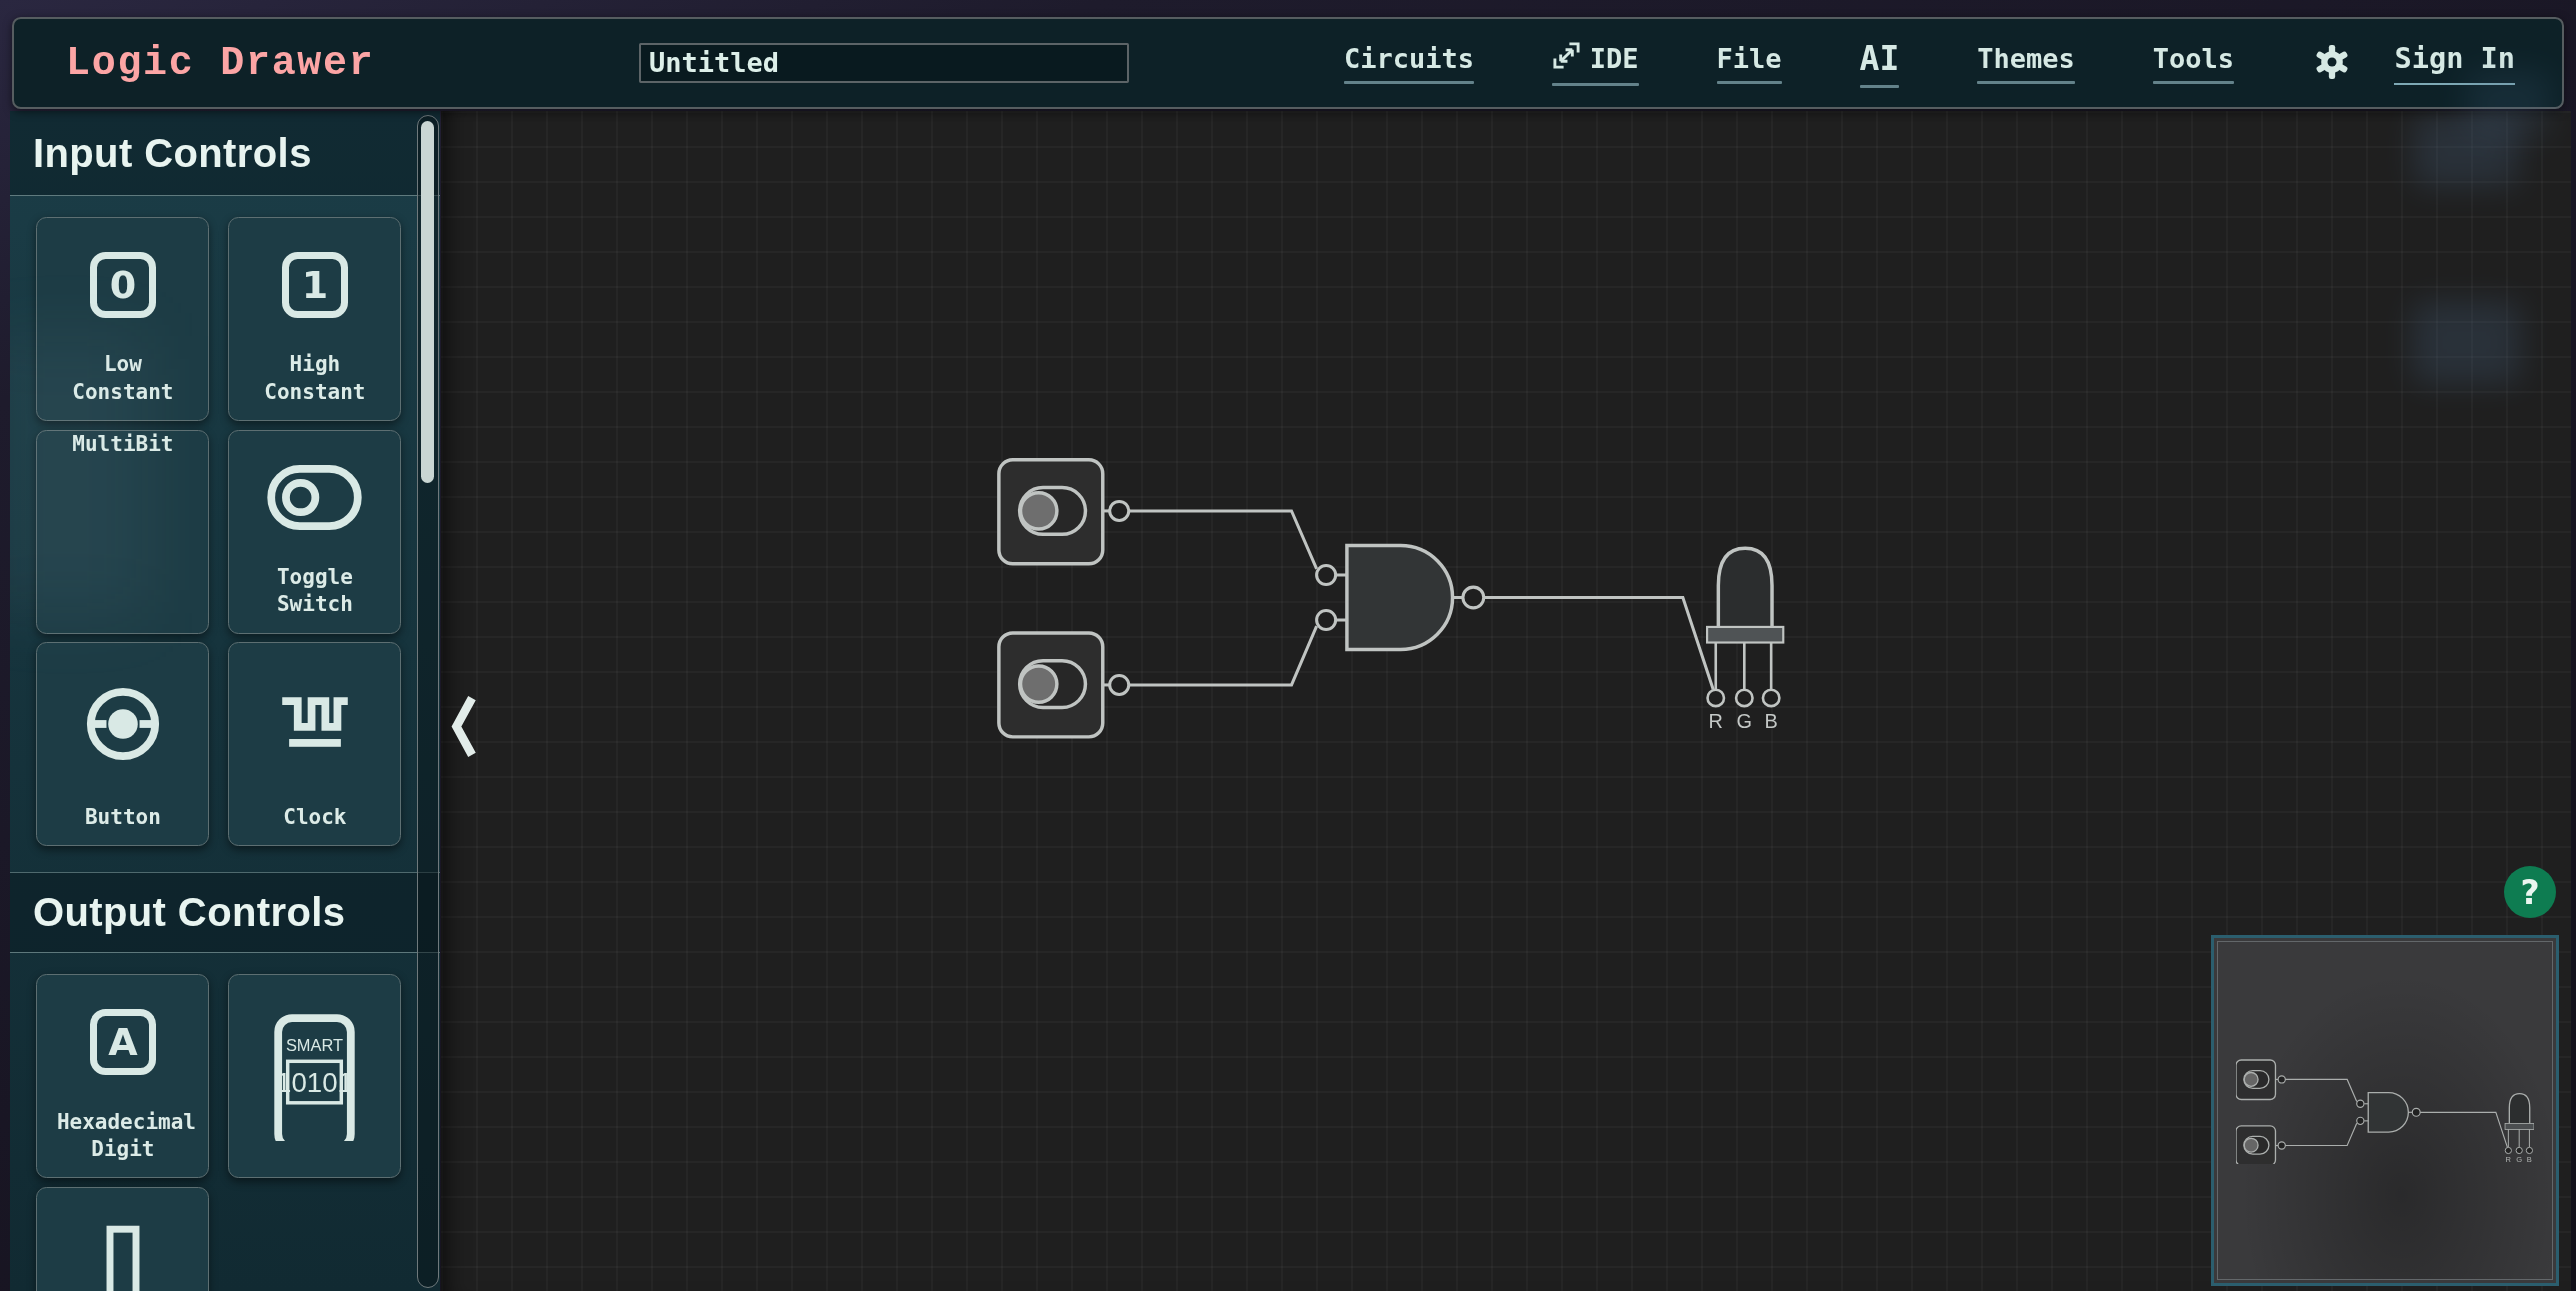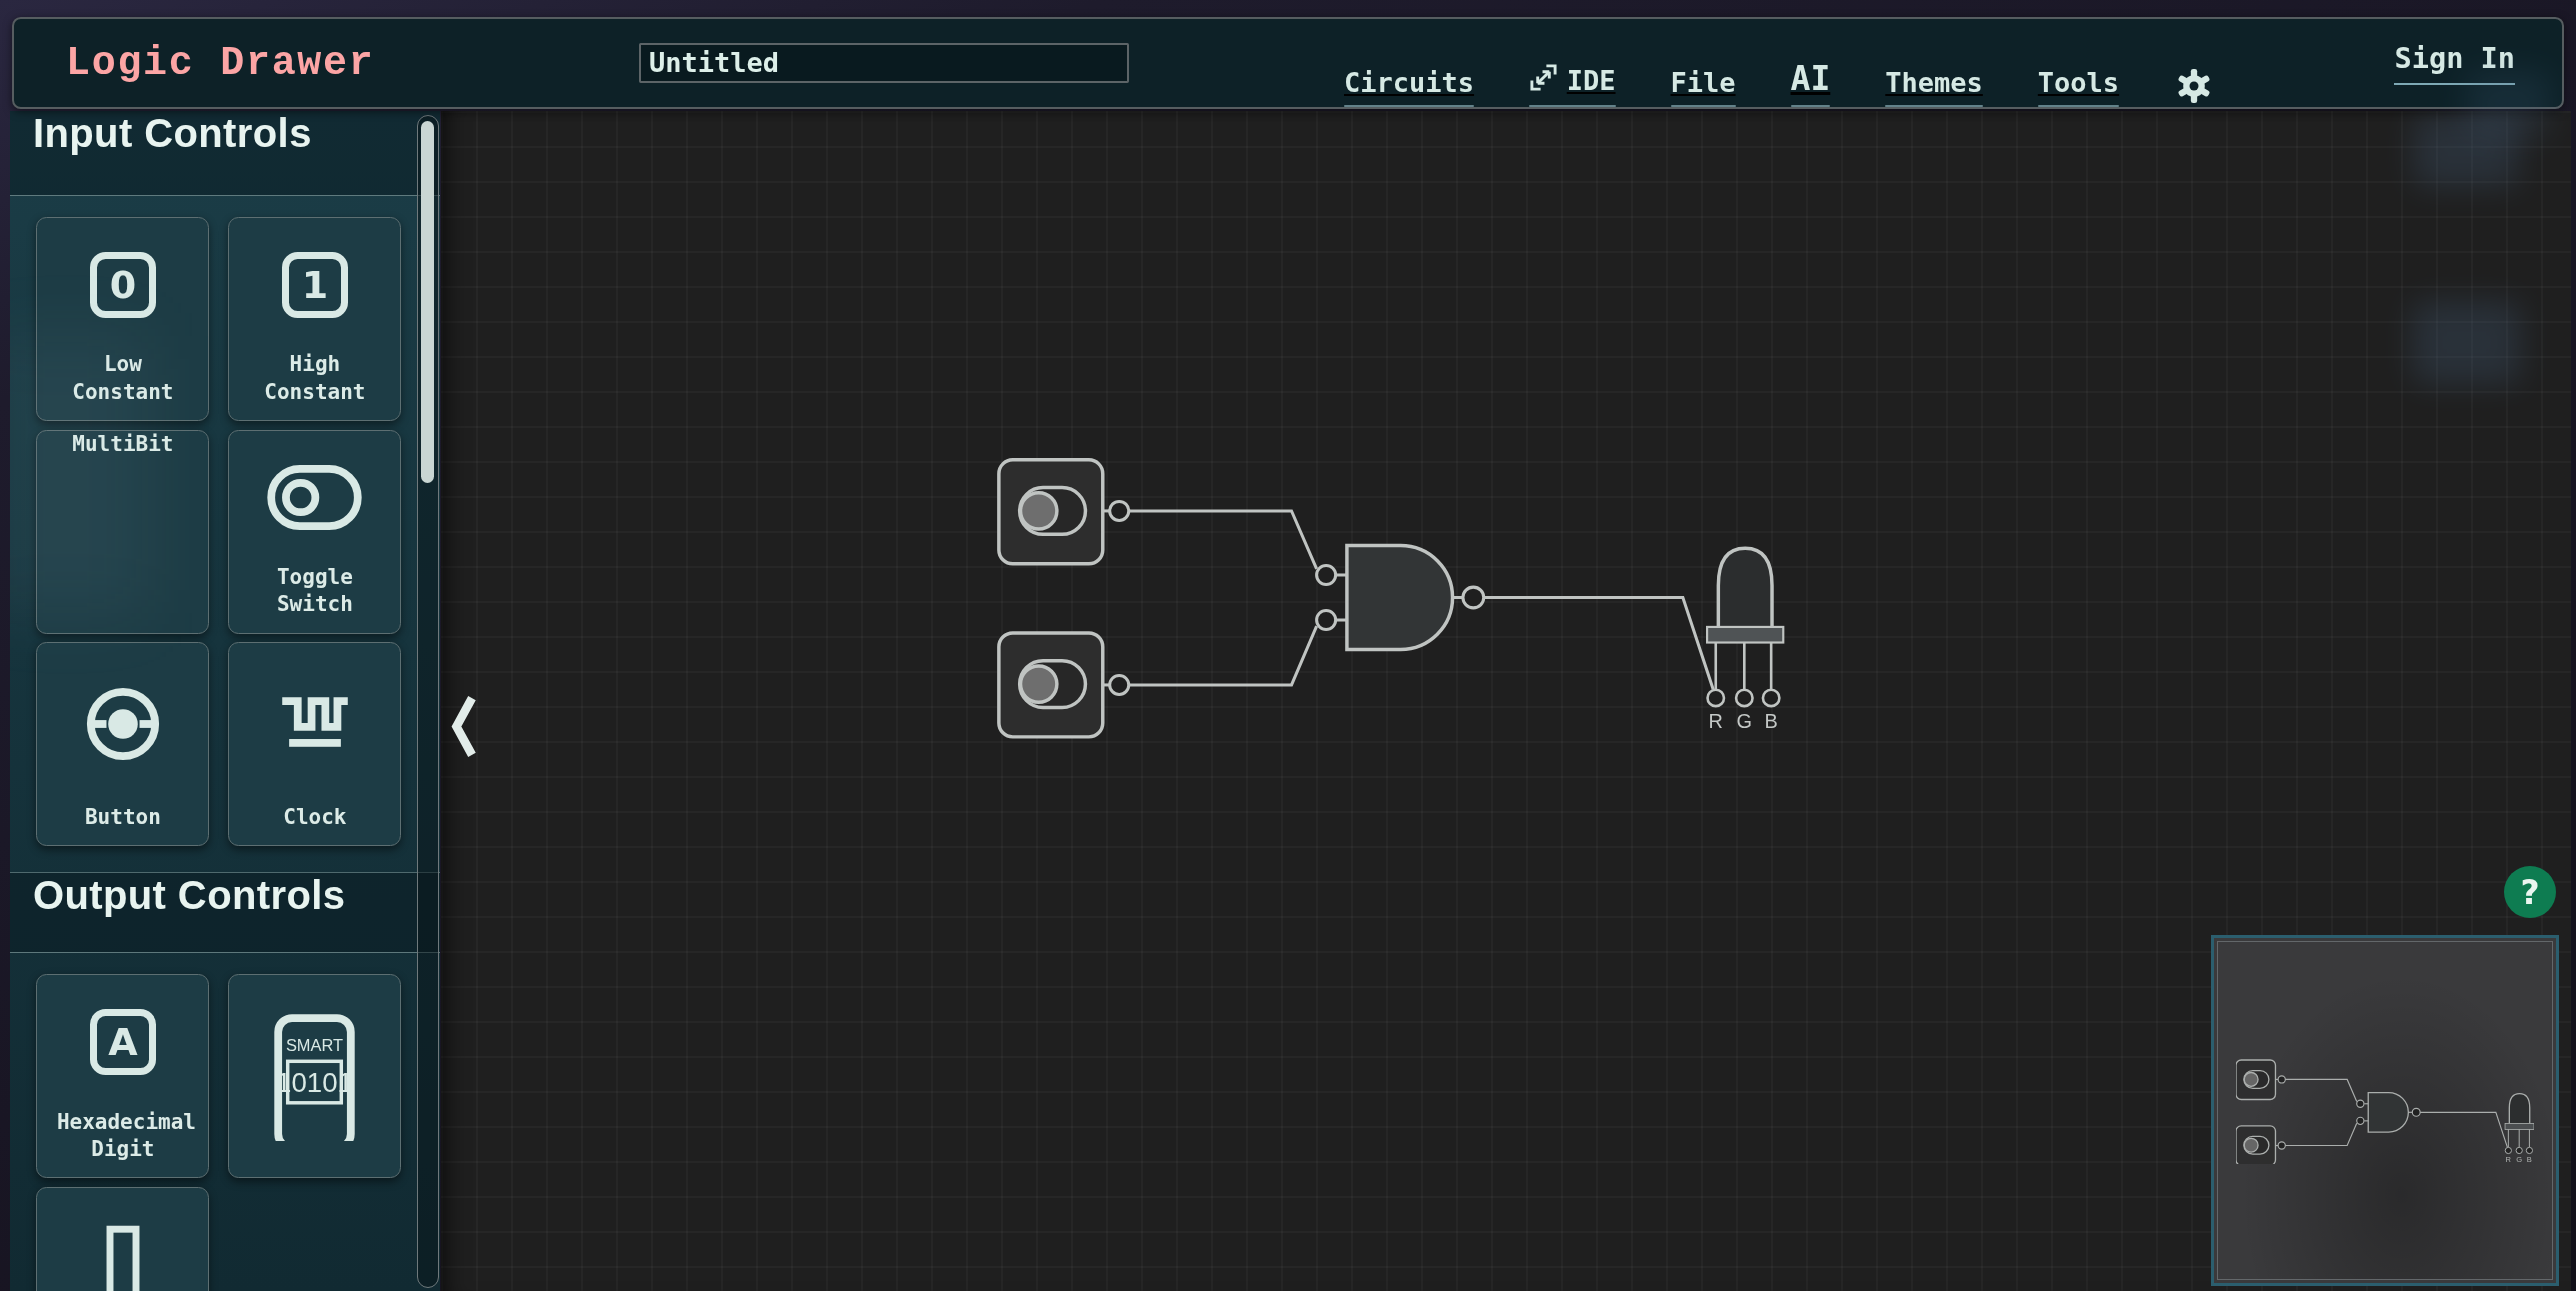--- a/index.html
+++ b/index.html
@@ -22,21 +22,21 @@
     font-family:Liberation Mono, monospace;
     font-size:40px;font-weight:bold;color:#fca5a5;letter-spacing:1.7px;
     margin-left:52px;white-space:nowrap;
   }
   .title-input{
     position:absolute;left:625px;top:23.4px;width:490px;height:40px;
     background:rgba(8,22,26,.55);border:2.6px solid #5c6467;border-radius:1.7px;
     color:#ddefe9;font-family:"DejaVu Sans Mono","Liberation Mono",monospace;
     font-size:27px;font-weight:bold;padding:0 8px;box-sizing:border-box;outline:none;
   }
-  .menu{position:absolute;left:1330px;top:0;height:100%;display:flex;align-items:flex-end;gap:55px;text-decoration:underline;}
+  .menu{position:absolute;left:1330px;top:0;height:100%;display:flex;align-items:center;gap:78px;}
   .menu-item{display:flex;flex-direction:column;align-items:center;cursor:pointer;}
   .menu-row{display:flex;align-items:center;gap:8.7px;
     font-family:"DejaVu Sans Mono","Liberation Mono",monospace;
     font-size:27px;font-weight:bold;color:#d6e9e4;white-space:nowrap;}
   .menu-item .ul{height:2.6px;background:#63828a;width:100%;margin-top:7px;border-radius:0.9px;}
   .menu-item.ai .menu-row{font-size:33px;}
   .gear-btn{display:flex;align-items:center;cursor:pointer;margin-left:1.7px;}
   .signin{position:absolute;right:47px;top:0;height:100%;display:flex;flex-direction:column;justify-content:center;align-items:center;cursor:pointer;}
   .signin .menu-row{font-size:28.6px;}
   .signin .ul{height:2.6px;background:#7ea9b5;width:100%;margin-top:7.8px;}
@@ -45,21 +45,21 @@
   .sidebar{
     position:absolute;left:10.4px;top:111px;width:430px;bottom:0;
     background:linear-gradient(180deg,#1b3d47 0%,#16343d 45%,#112a32 100%);
     overflow:hidden;z-index:3;
   }
   .sidebar::before{content:"";position:absolute;left:-26px;top:225px;width:164px;height:277px;
     background:rgba(190,225,235,.06);filter:blur(35px);pointer-events:none;}
   .section-bar{
     position:relative;background:rgba(9,28,34,.55);
     border-bottom:1.7px solid rgba(160,190,190,.55);
-    display:flex;padding-left:22.5px;box-sizing:border-box;
+    display:flex;align-items:center;padding-left:22.5px;box-sizing:border-box;
   }
   .section-bar.first{height:85px;}
   .section-bar.later{height:81px;margin-top:26px;border-top:1.7px solid rgba(160,190,190,.45);}
   .section-title{font-size:40px;font-weight:bold;color:#e8f4f0;letter-spacing:0.4px;}
   .cards{display:grid;grid-template-columns:173px 173px;column-gap:19px;row-gap:8.7px;margin:21px 0 0 26px;}
   .card{
     width:173px;height:204px;box-sizing:border-box;
     background:#1d3c45;border:1.7px solid #5d6f72;border-radius:10.4px;
     box-shadow:0 3.5px 8.7px rgba(0,0,0,.45);
     display:flex;flex-direction:column;align-items:center;cursor:pointer;

